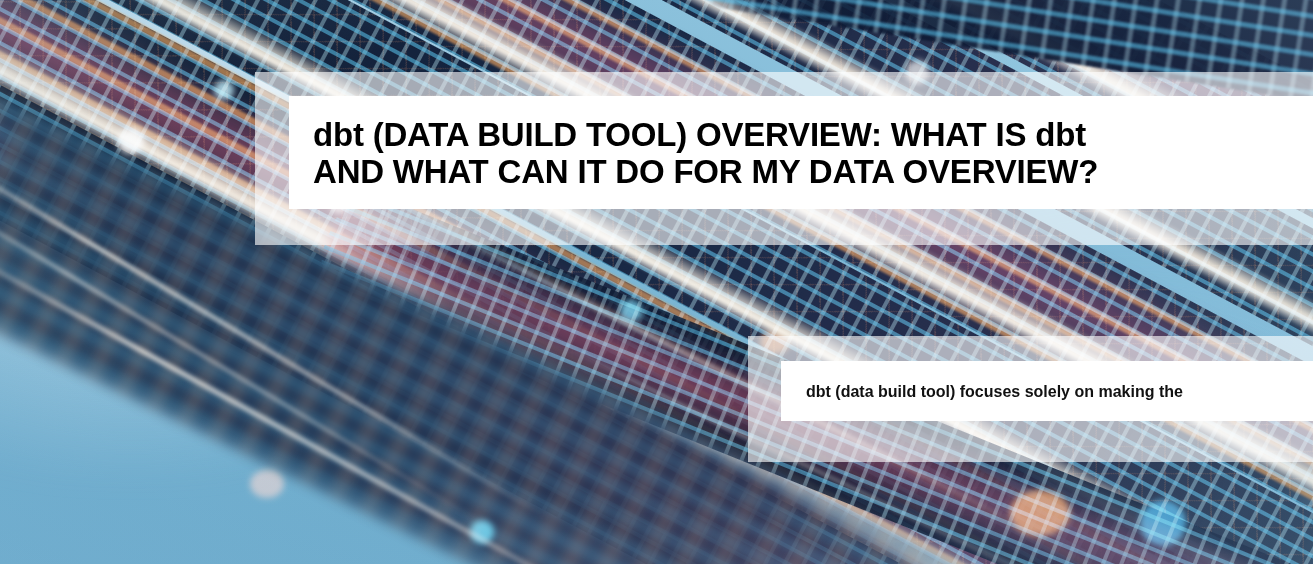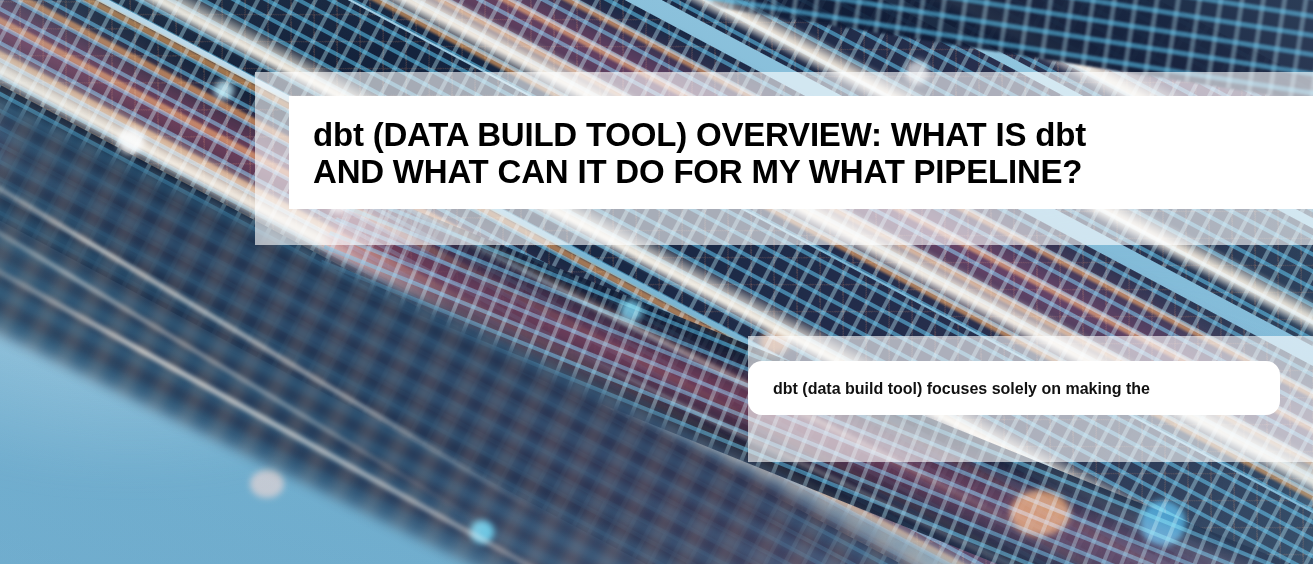--- a/index.html
+++ b/index.html
@@ -300,21 +300,21 @@
     font-size: 33px;
     line-height: 37px;
     font-weight: bold;
     color: #000000;
     letter-spacing: -0.2px;
     font-family: "Liberation Sans", sans-serif;
   }
 
   
   .band-sub { left: 748px; top: 336px; width: 565px; height: 126px; }
-  .card-sub { left: 748px; top: 361px; width: 532px; height: 54px; border-radius: 14px; }
+  .card-sub { left: 781px; top: 361px; width: 532px; height: 60px; }
 
   .sub-text {
     margin: 0;
     padding: 0 0 0 25px;
     font-size: 16px;
     line-height: 19px;
     font-weight: bold;
     color: #111111;
     font-family: "Liberation Sans", sans-serif;
   }
@@ -419,21 +419,21 @@
     <div class="bokeh" style="left:250px; top:470px; width:34px; height:28px; background:rgba(255,150,50,.6);"></div>
     <div class="bokeh" style="left:470px; top:520px; width:24px; height:24px; background:rgba(90,215,255,.8);"></div>
 
     <div class="vignette"></div>
   </div>
 
   <div class="band band-headline"></div>
   <div class="card card-headline">
     <h1 class="headline-text">
       <span>dbt (DATA BUILD TOOL) OVERVIEW: WHAT IS dbt</span><br>
-      <span>AND WHAT CAN IT DO FOR MY WHAT PIPELINE?</span>
+      <span>AND WHAT CAN IT DO FOR MY DATA OVERVIEW?</span>
     </h1>
   </div>
 
   <div class="band band-sub"></div>
   <div class="card card-sub">
     <p class="sub-text">
       <span>dbt (data build tool) focuses solely on making the</span><br>
     </p>
   </div>
 

